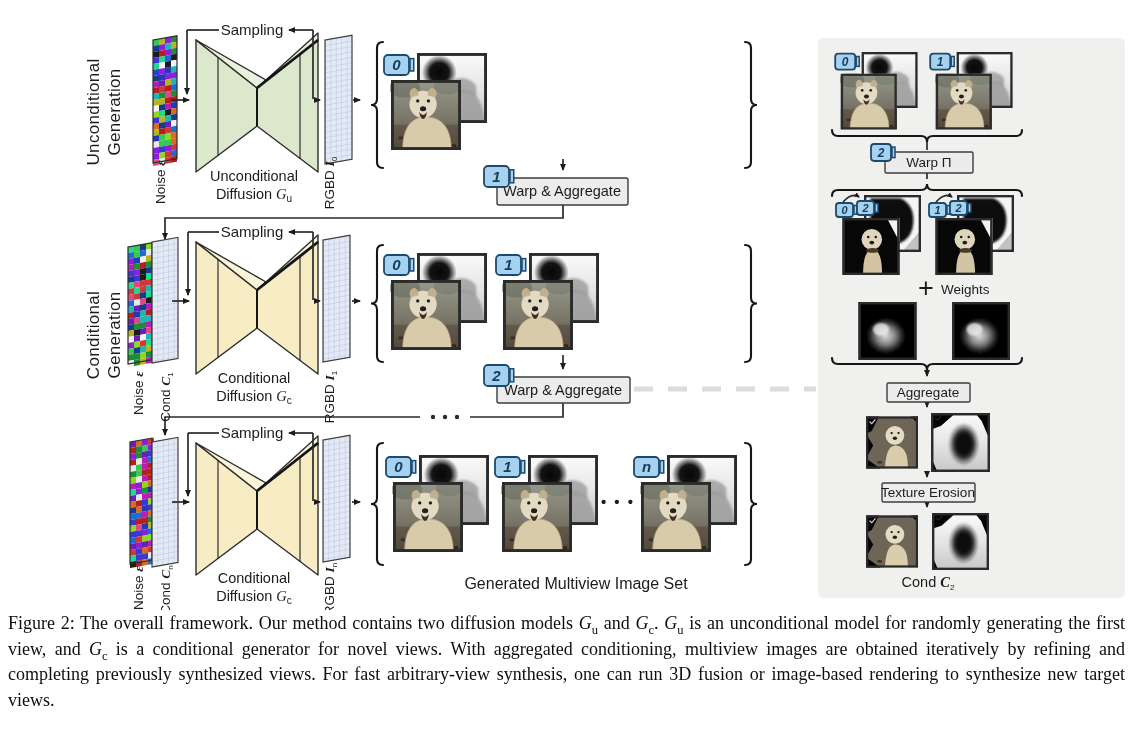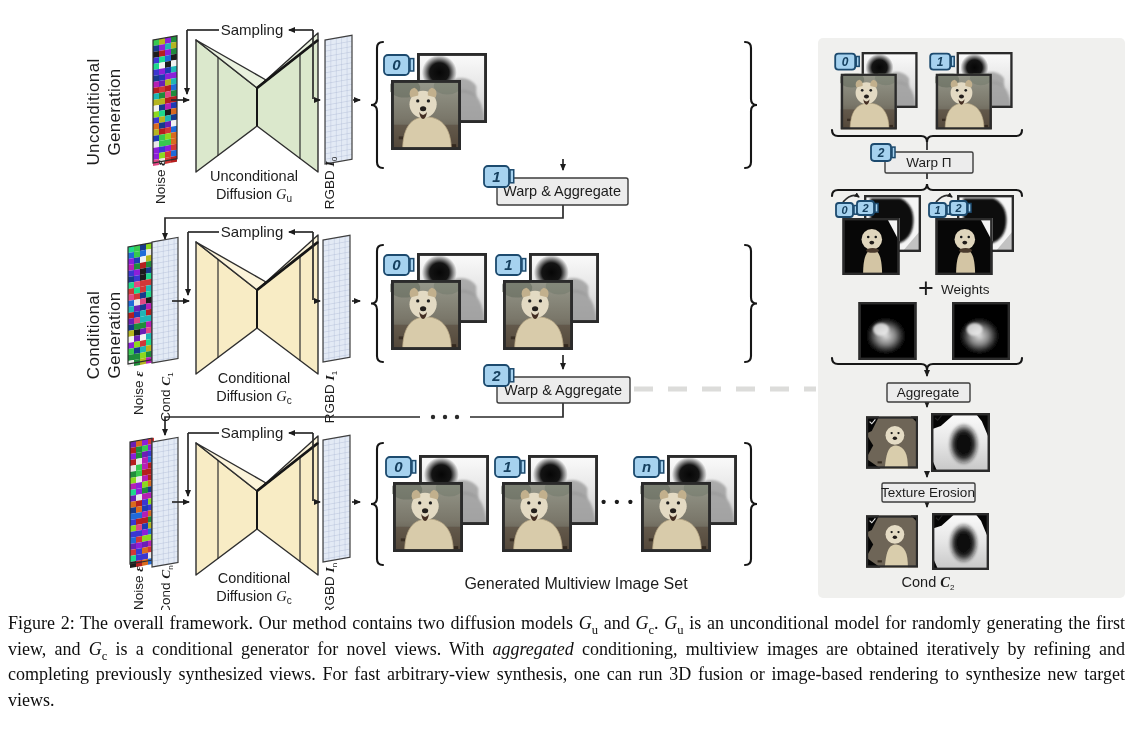--- a/index.html
+++ b/index.html
@@ -14,21 +14,21 @@
   .sub{font-size:10px;} .subs{font-size:8px;}
   .badge-num{font-style:italic;font-weight:bold;fill:#16405f;}
   .ln{stroke:#2a2a2a;stroke-width:1.7;fill:none;}
   .brc{stroke:#161616;stroke-width:2.1;fill:none;stroke-linecap:round;}
   .dash{stroke:#dcdcda;stroke-width:5;fill:none;stroke-dasharray:19 15;}
   .boxr{fill:#ececec;stroke:#3c3c3c;stroke-width:1.4;}
   .caption{position:absolute;left:8px;top:611px;width:1117px;
            font-family:"Liberation Serif",serif;font-size:18px;line-height:25.5px;
            color:#0e0e0e;text-align:justify;}
   .cap-var{font-style:italic;}
-  .cap-it{font-style:italic;}
+  .cap-it{}
   .caption sub{font-size:70%;line-height:0;}
 </style>
 </head>
 <body>
 
 <div class="page">
 <svg id="diagram" width="1132" height="610" viewBox="0 0 1132 610">
   <defs>
     <marker id="arr" markerWidth="9" markerHeight="8" refX="6" refY="3" orient="auto" markerUnits="userSpaceOnUse">
       <path d="M0,0 L7,3 L0,6 Z" fill="#1c1c1c"></path>

